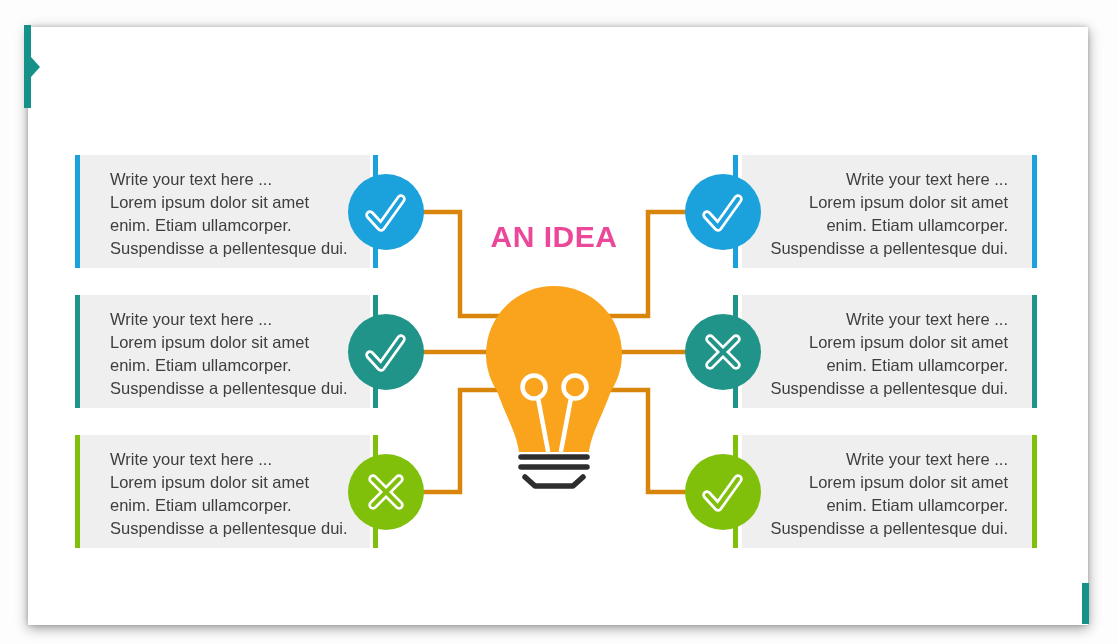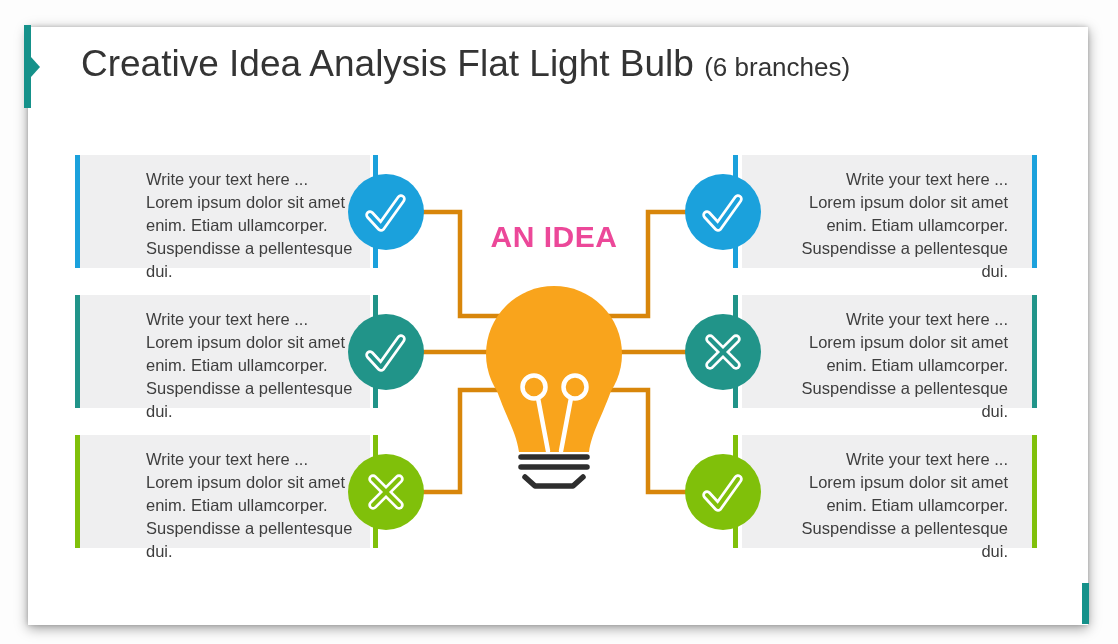--- a/index.html
+++ b/index.html
@@ -13,21 +13,21 @@
          border-left:9px solid #15918a;border-top:10px solid transparent;border-bottom:10px solid transparent;}
   .corner-bar-br{position:absolute;left:1082px;top:583px;width:7px;height:41px;background:#15918a;z-index:5;}
   
   .title{position:absolute;left:53px;top:16px;font-size:37px;line-height:1.15;color:#343434;white-space:nowrap;}
   .title .suffix{font-size:26px;color:#343434;}
   
   .wires{position:absolute;left:0;top:0;z-index:1;}
   
   .tbox{position:absolute;width:295px;height:113px;background:#efeff0;box-sizing:border-box;z-index:2;
         font-size:16.5px;line-height:23px;color:#3e3e3e;}
-  .tbox .pad{padding:13px 10px 0 30px;margin-left:36px;}
+  .tbox .pad{padding:13px 10px 0 30px;}
   .tbox.right-side{text-align:right;}
   .tbox.right-side .pad{padding:13px 24px 0 10px;}
   .tbox.left-side{border-left:5px solid;}
   .tbox.right-side{border-right:5px solid;}
   
   .vline{position:absolute;width:5px;height:113px;z-index:2;}
   
   .node{position:absolute;width:76px;height:76px;border-radius:50%;z-index:3;display:flex;align-items:center;justify-content:center;}
   .row1 .tbox.left-side{border-left-color:#1ba1dc;}  .row1 .tbox.right-side{border-right-color:#1ba1dc;}
   .row1 .vline,.row1 .node{background:#1ba1dc;}
@@ -39,21 +39,20 @@
   
   .center-label{position:absolute;left:426px;top:193px;width:200px;text-align:center;z-index:2;
         font-size:30px;font-weight:600;letter-spacing:.5px;color:#ec4899;}
 </style>
 </head>
 <body>
 
 <div class="canvas">
   <div class="slide">
 
-    <div class="title"><span>Creative Idea Analysis Flat Light Bulb</span> <span class="suffix">(6 branches)</span></div>
 
     <svg class="wires" width="1060" height="598" viewBox="0 0 1060 598">
       <g stroke="#d8860b" stroke-width="4.5" fill="none">
         <path d="M 358 185 H 432 V 289 H 526"></path>
         <path d="M 358 325 H 695"></path>
         <path d="M 358 465 H 432 V 363 H 526"></path>
         <path d="M 695 185 H 620 V 289 H 526"></path>
         <path d="M 695 465 H 620 V 363 H 526"></path>
       </g>
       <g>

